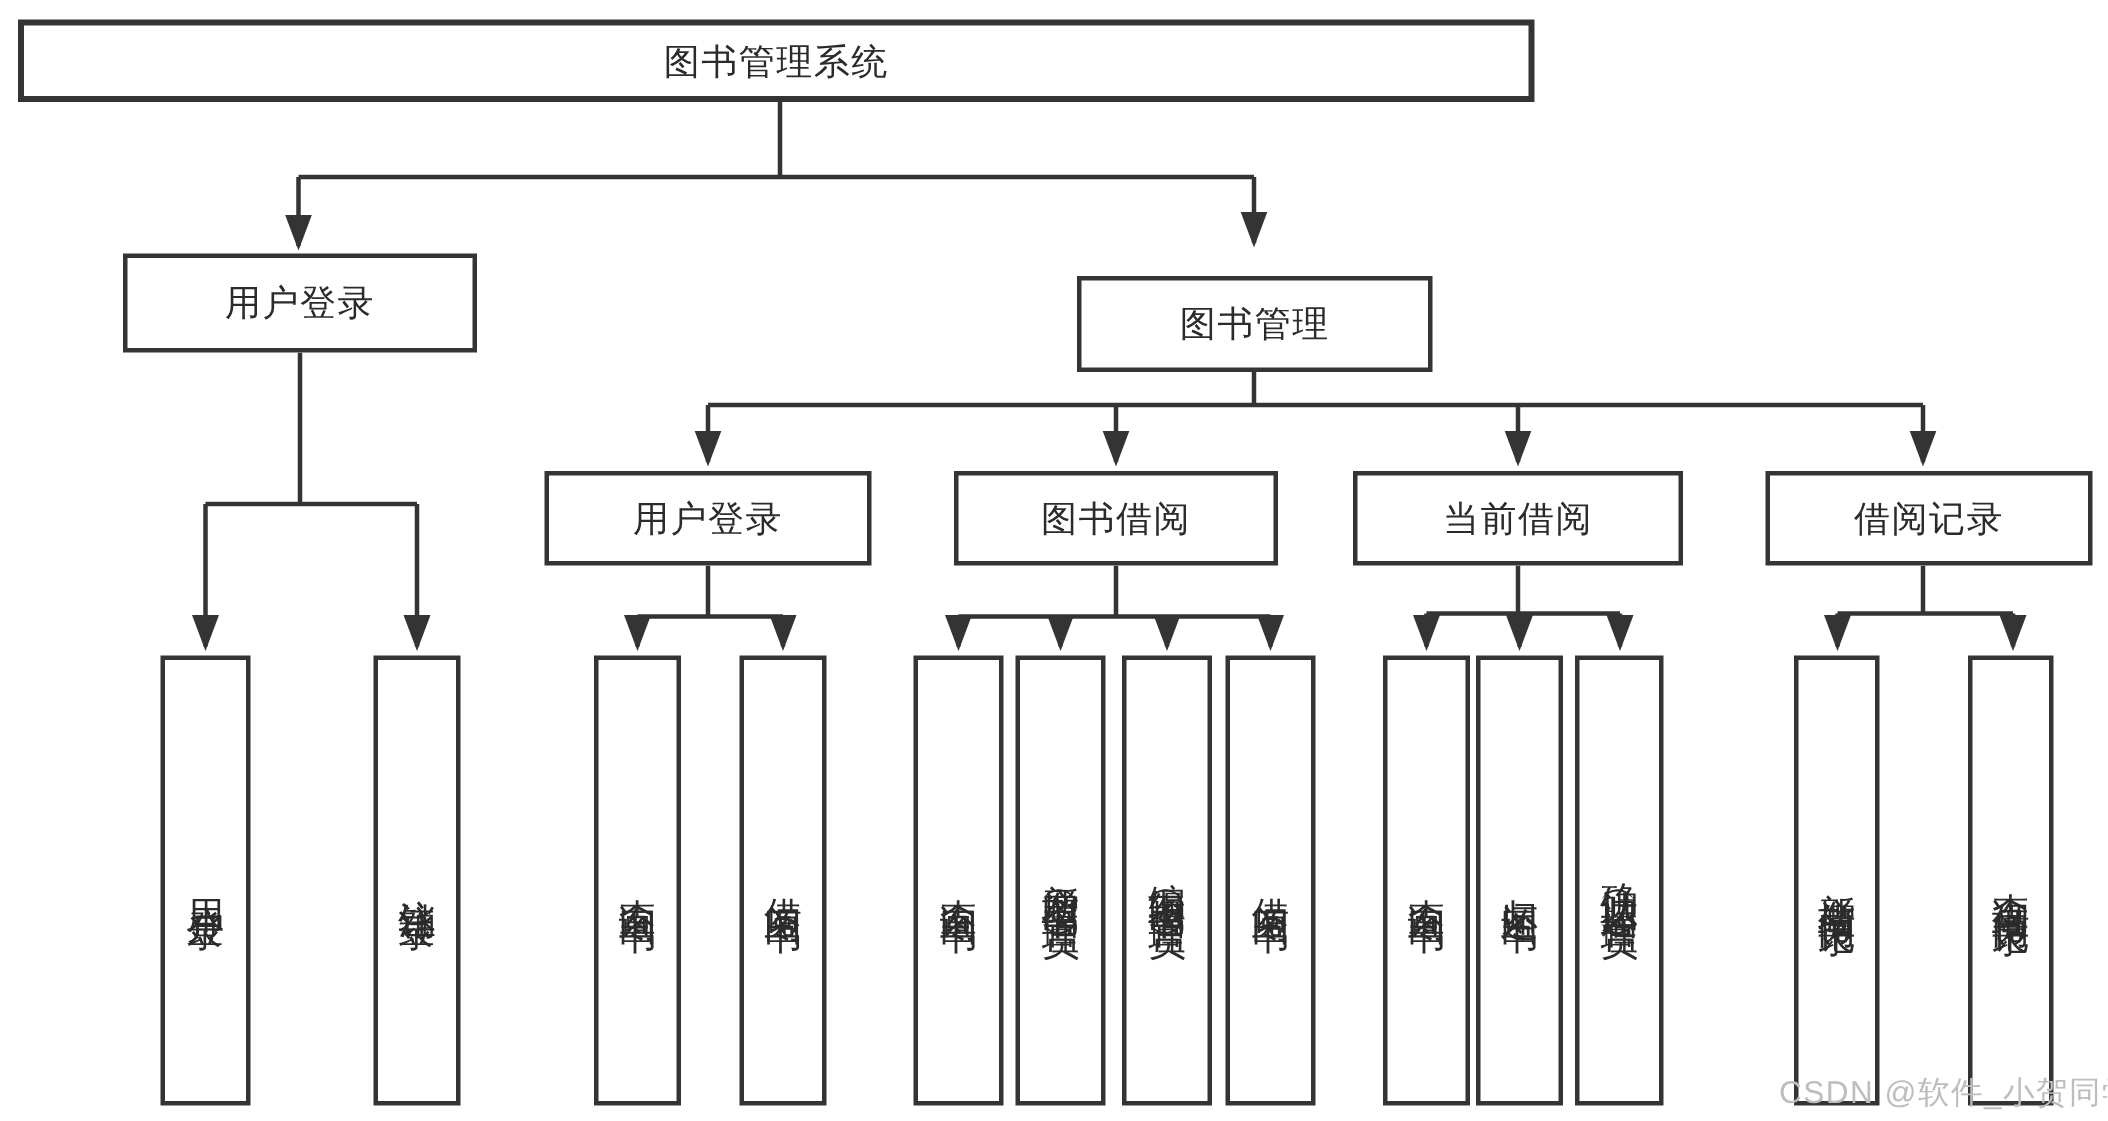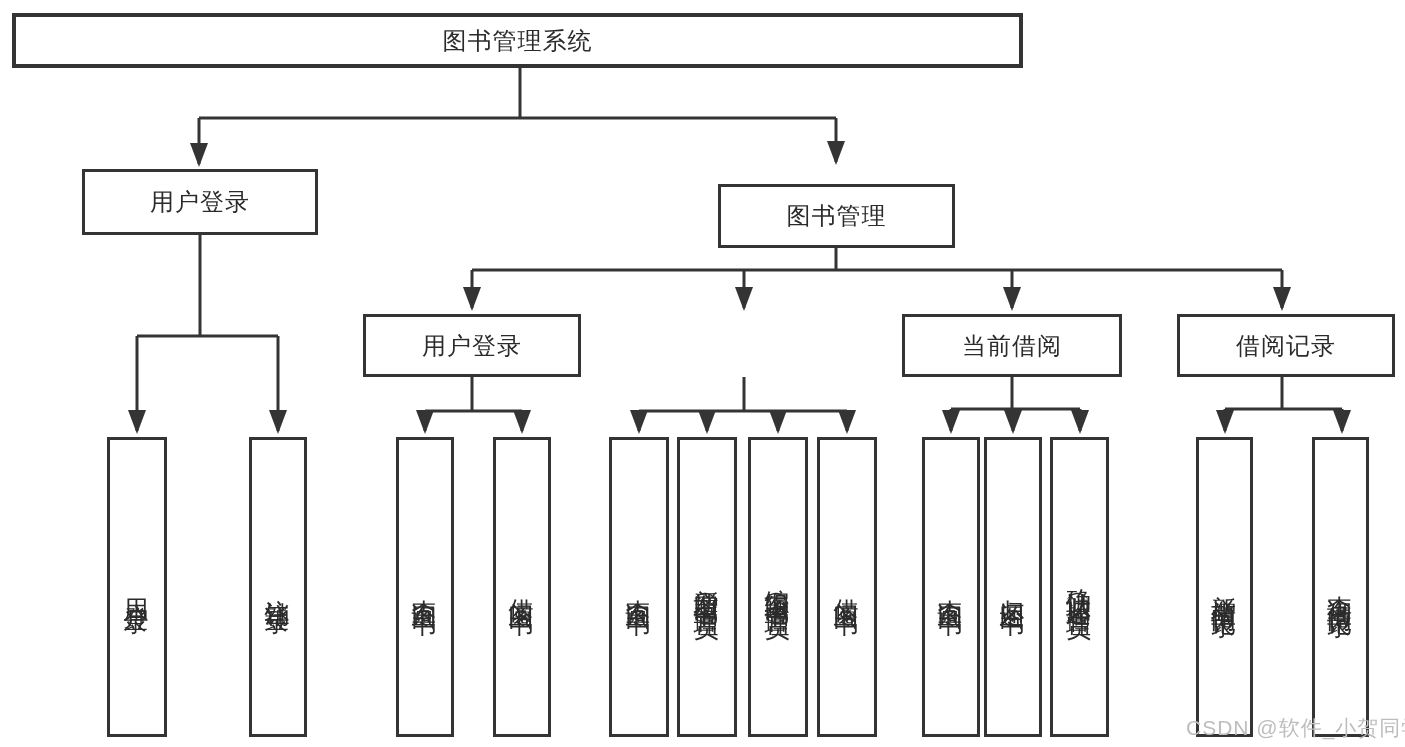--- a/index.html
+++ b/index.html
@@ -112,20 +112,21 @@
       <path d="M1342,409 V431" marker-end="url(#arrow)"></path>
     </g>
   </svg>
 
   <div class="node root" style="left:12px; top:13px; width:1011px; height:55px;">图书管理系统</div>
 
   <div class="node" style="left:82px; top:169px; width:236px; height:66px;">用户登录</div>
   <div class="node" style="left:718px; top:168px; width:237px; height:64px;margin-top:16px;">图书管理</div>
 
   <div class="node" style="left:363px; top:314px; width:218px; height:63px;">用户登录</div>
+  <div class="node" style="left:636px; top:314px; width:216px; height:63px;">图书借阅</div>
   <div class="node" style="left:902px; top:314px; width:220px; height:63px;">当前借阅</div>
   <div class="node" style="left:1177px; top:314px; width:218px; height:63px;">借阅记录</div>
 
   <div class="node vert" style="left:107px; top:437px; width:60px; height:300px;">用户登录</div>
   <div class="node vert" style="left:249px; top:437px; width:58px; height:300px;">注销登录</div>
 
   <div class="node vert" style="left:396px; top:437px; width:58px; height:300px;">查询图书</div>
   <div class="node vert" style="left:493px; top:437px; width:58px; height:300px;">借阅图书</div>
 
   <div class="node vert" style="left:609px; top:437px; width:60px; height:300px;">查询图书</div>

